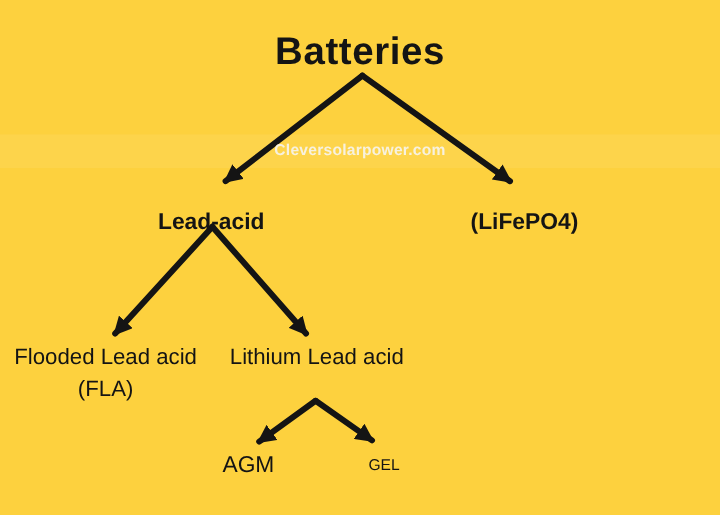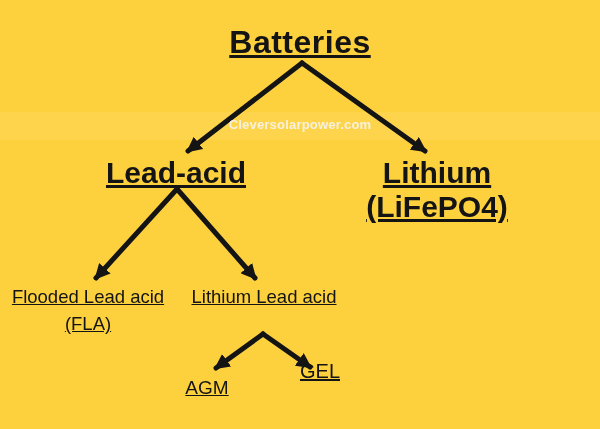--- a/index.html
+++ b/index.html
@@ -39,42 +39,42 @@
     font-size:13px;
     font-weight:bold;
     letter-spacing:.2px;
     color:var(--wm);
   }
   .node{
     position:absolute;
     color:var(--ink);
     text-align:center;
     white-space:nowrap;
-    text-decoration:underline;
   }
   .node .line{display:block;}
   .n-title{
     top:24px;left:0;width:600px;
     font-size:32px;font-weight:bold;
     letter-spacing:.5px;
   }
   .n-bold{
-    font-size:30px;font-weight:bold;
+    font-size:19px;font-weight:bold;
     line-height:34px;
+    margin-top:13px;
   }
   .n-reg{
     font-size:18.5px;font-weight:normal;
     line-height:27px;
   }
   .n-leadacid{top:156px;left:76px;width:200px;}
   .n-lithium{top:156px;left:337px;width:200px;}
   .n-flooded{top:283px;left:-12px;width:200px;}
   .n-sealed{top:283px;left:164px;width:200px;}
   .n-agm{top:374px;left:107px;width:200px;font-size:19px;text-align:center;}
-  .n-gel{top:358px;left:220px;width:200px;font-size:20px;}
+  .n-gel{top:374px;left:220px;width:200px;font-size:13px;}
 </style>
 </head>
 <body>
 
 <div class="canvas">
 
   <div class="wm-band"></div>
 
   <svg class="arrows" viewBox="0 0 600 429" xmlns="http://www.w3.org/2000/svg">
     <defs>
@@ -92,21 +92,20 @@
     </g>
   </svg>
 
   <div class="watermark">Cleversolarpower.com</div>
 
   <div class="node n-title">Batteries</div>
 
   <div class="node n-bold n-leadacid">Lead-acid</div>
 
   <div class="node n-bold n-lithium">
-    <span class="line">Lithium</span>
     <span class="line">(LiFePO4)</span>
   </div>
 
   <div class="node n-reg n-flooded">
     <span class="line">Flooded Lead acid</span>
     <span class="line">(FLA)</span>
   </div>
 
   <div class="node n-reg n-sealed">
     <span class="line">Lithium Lead acid</span>

